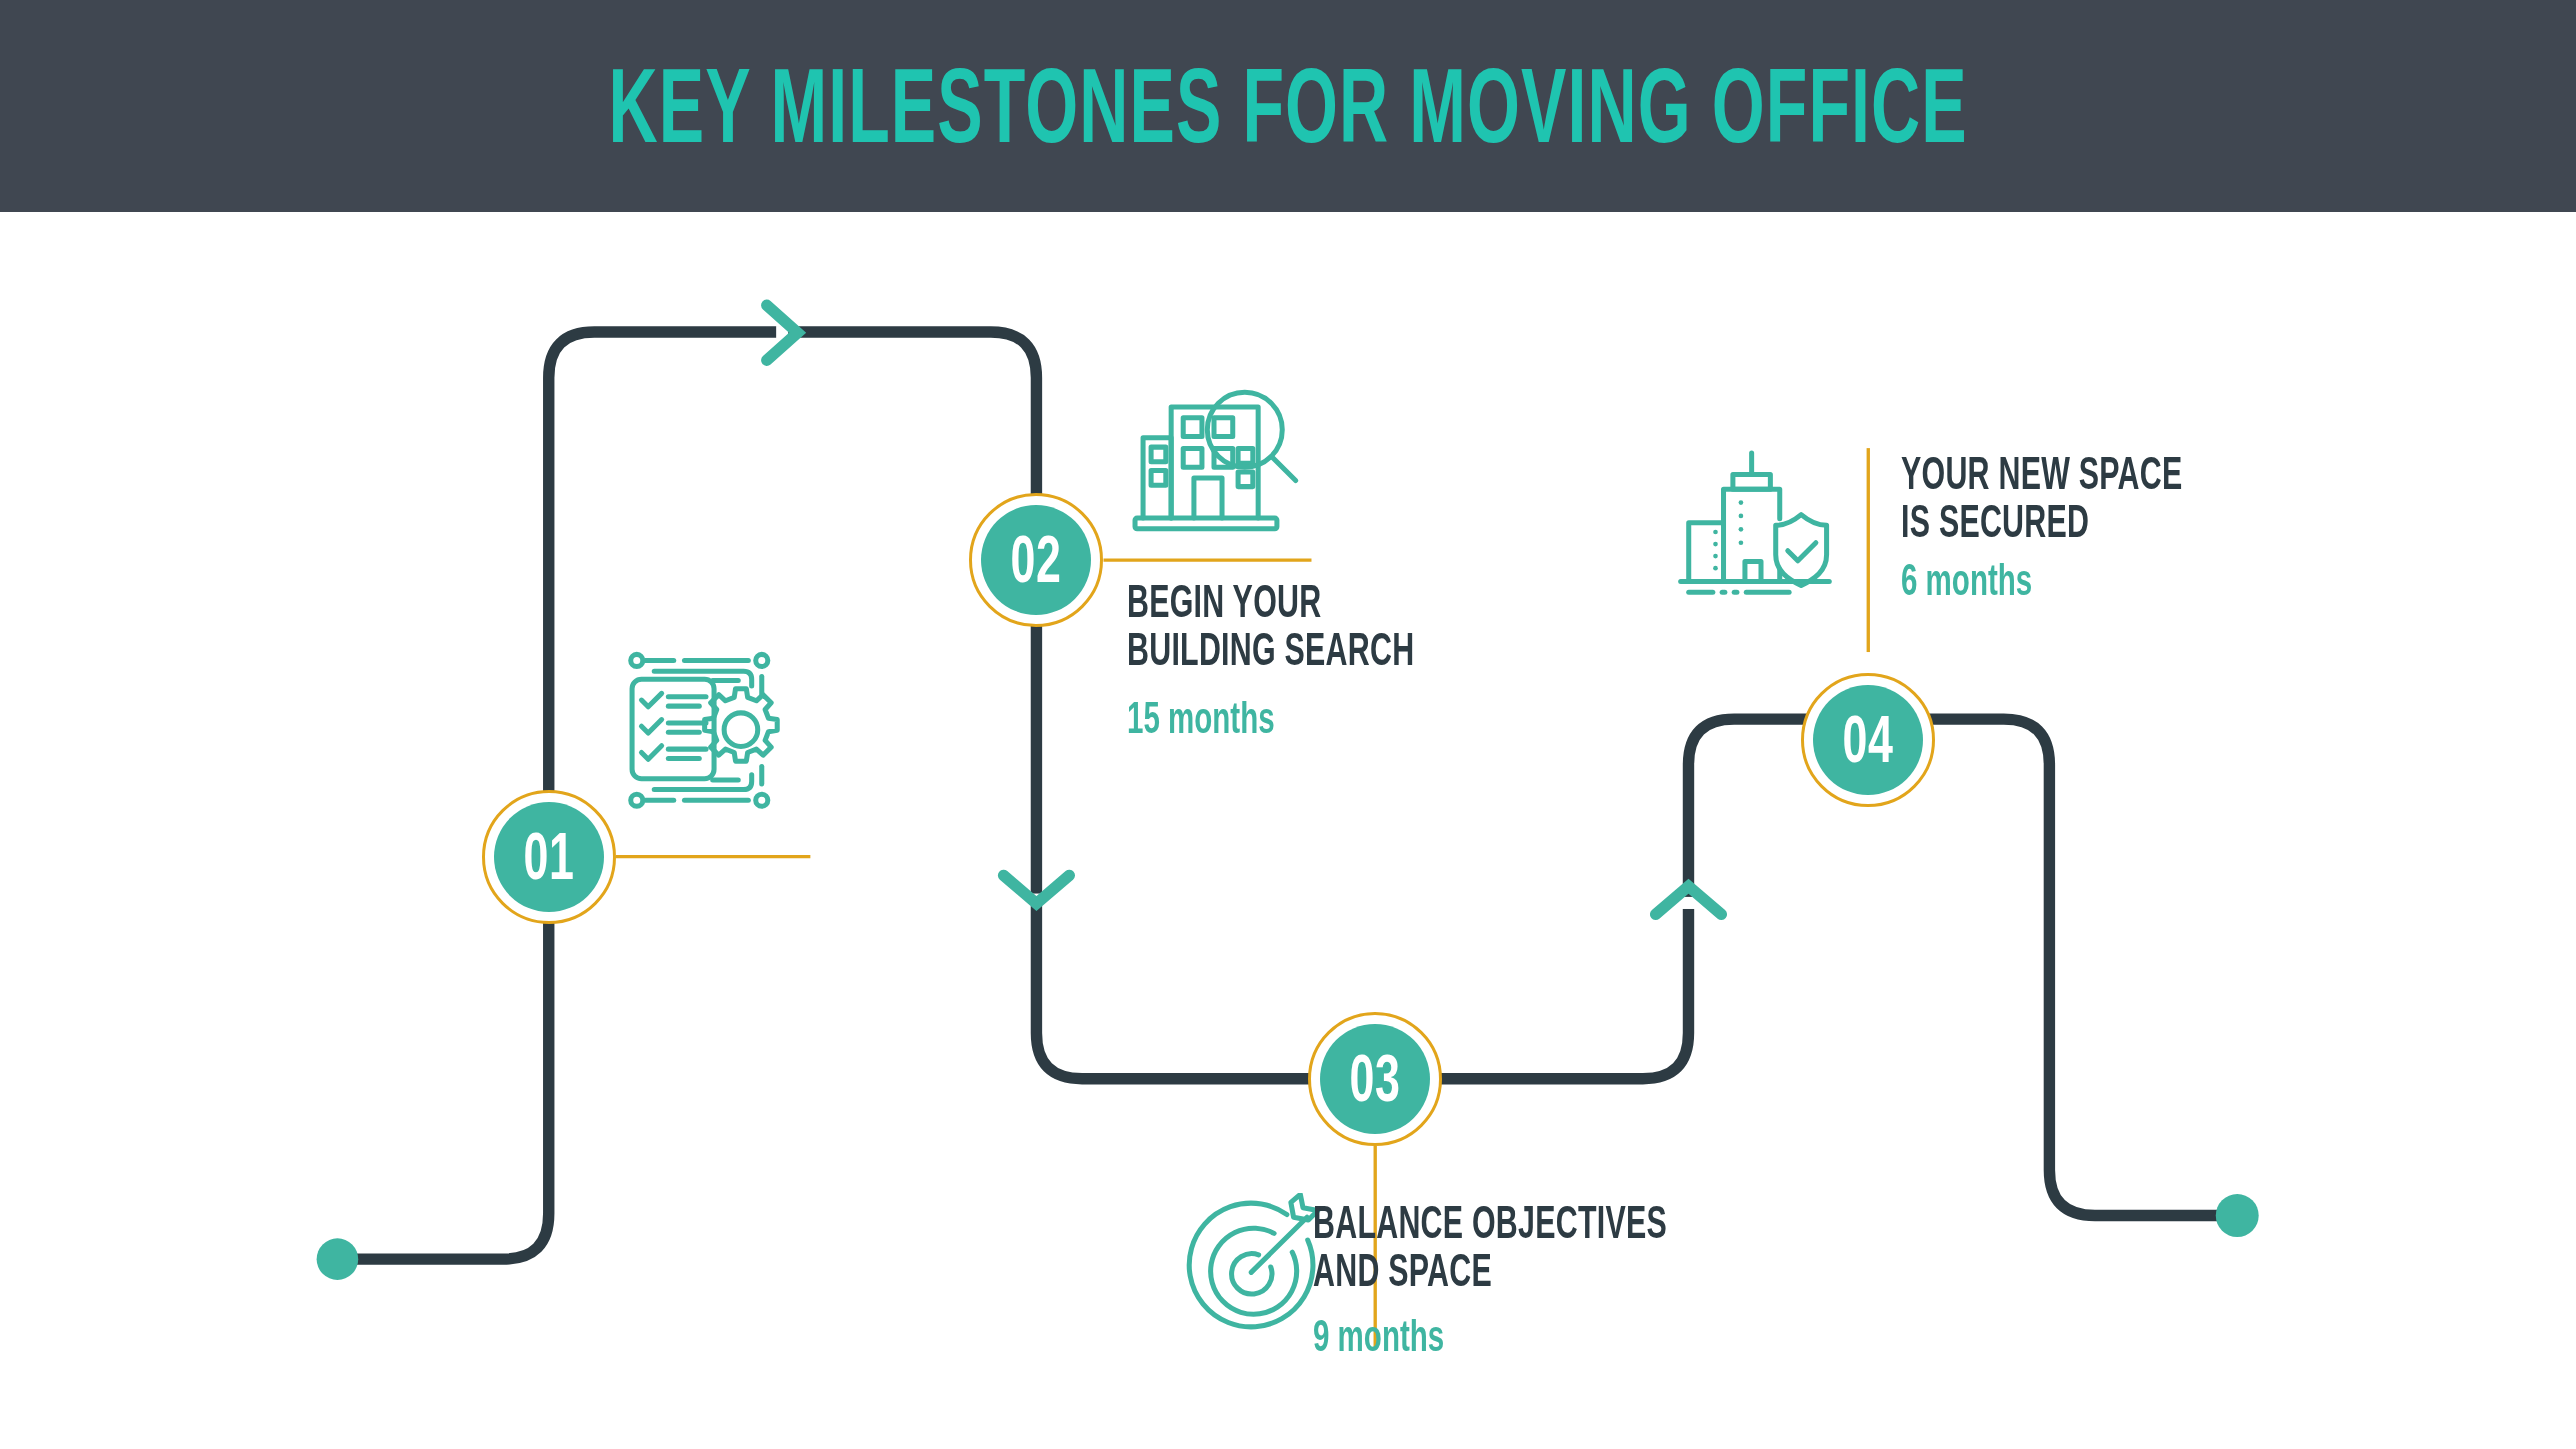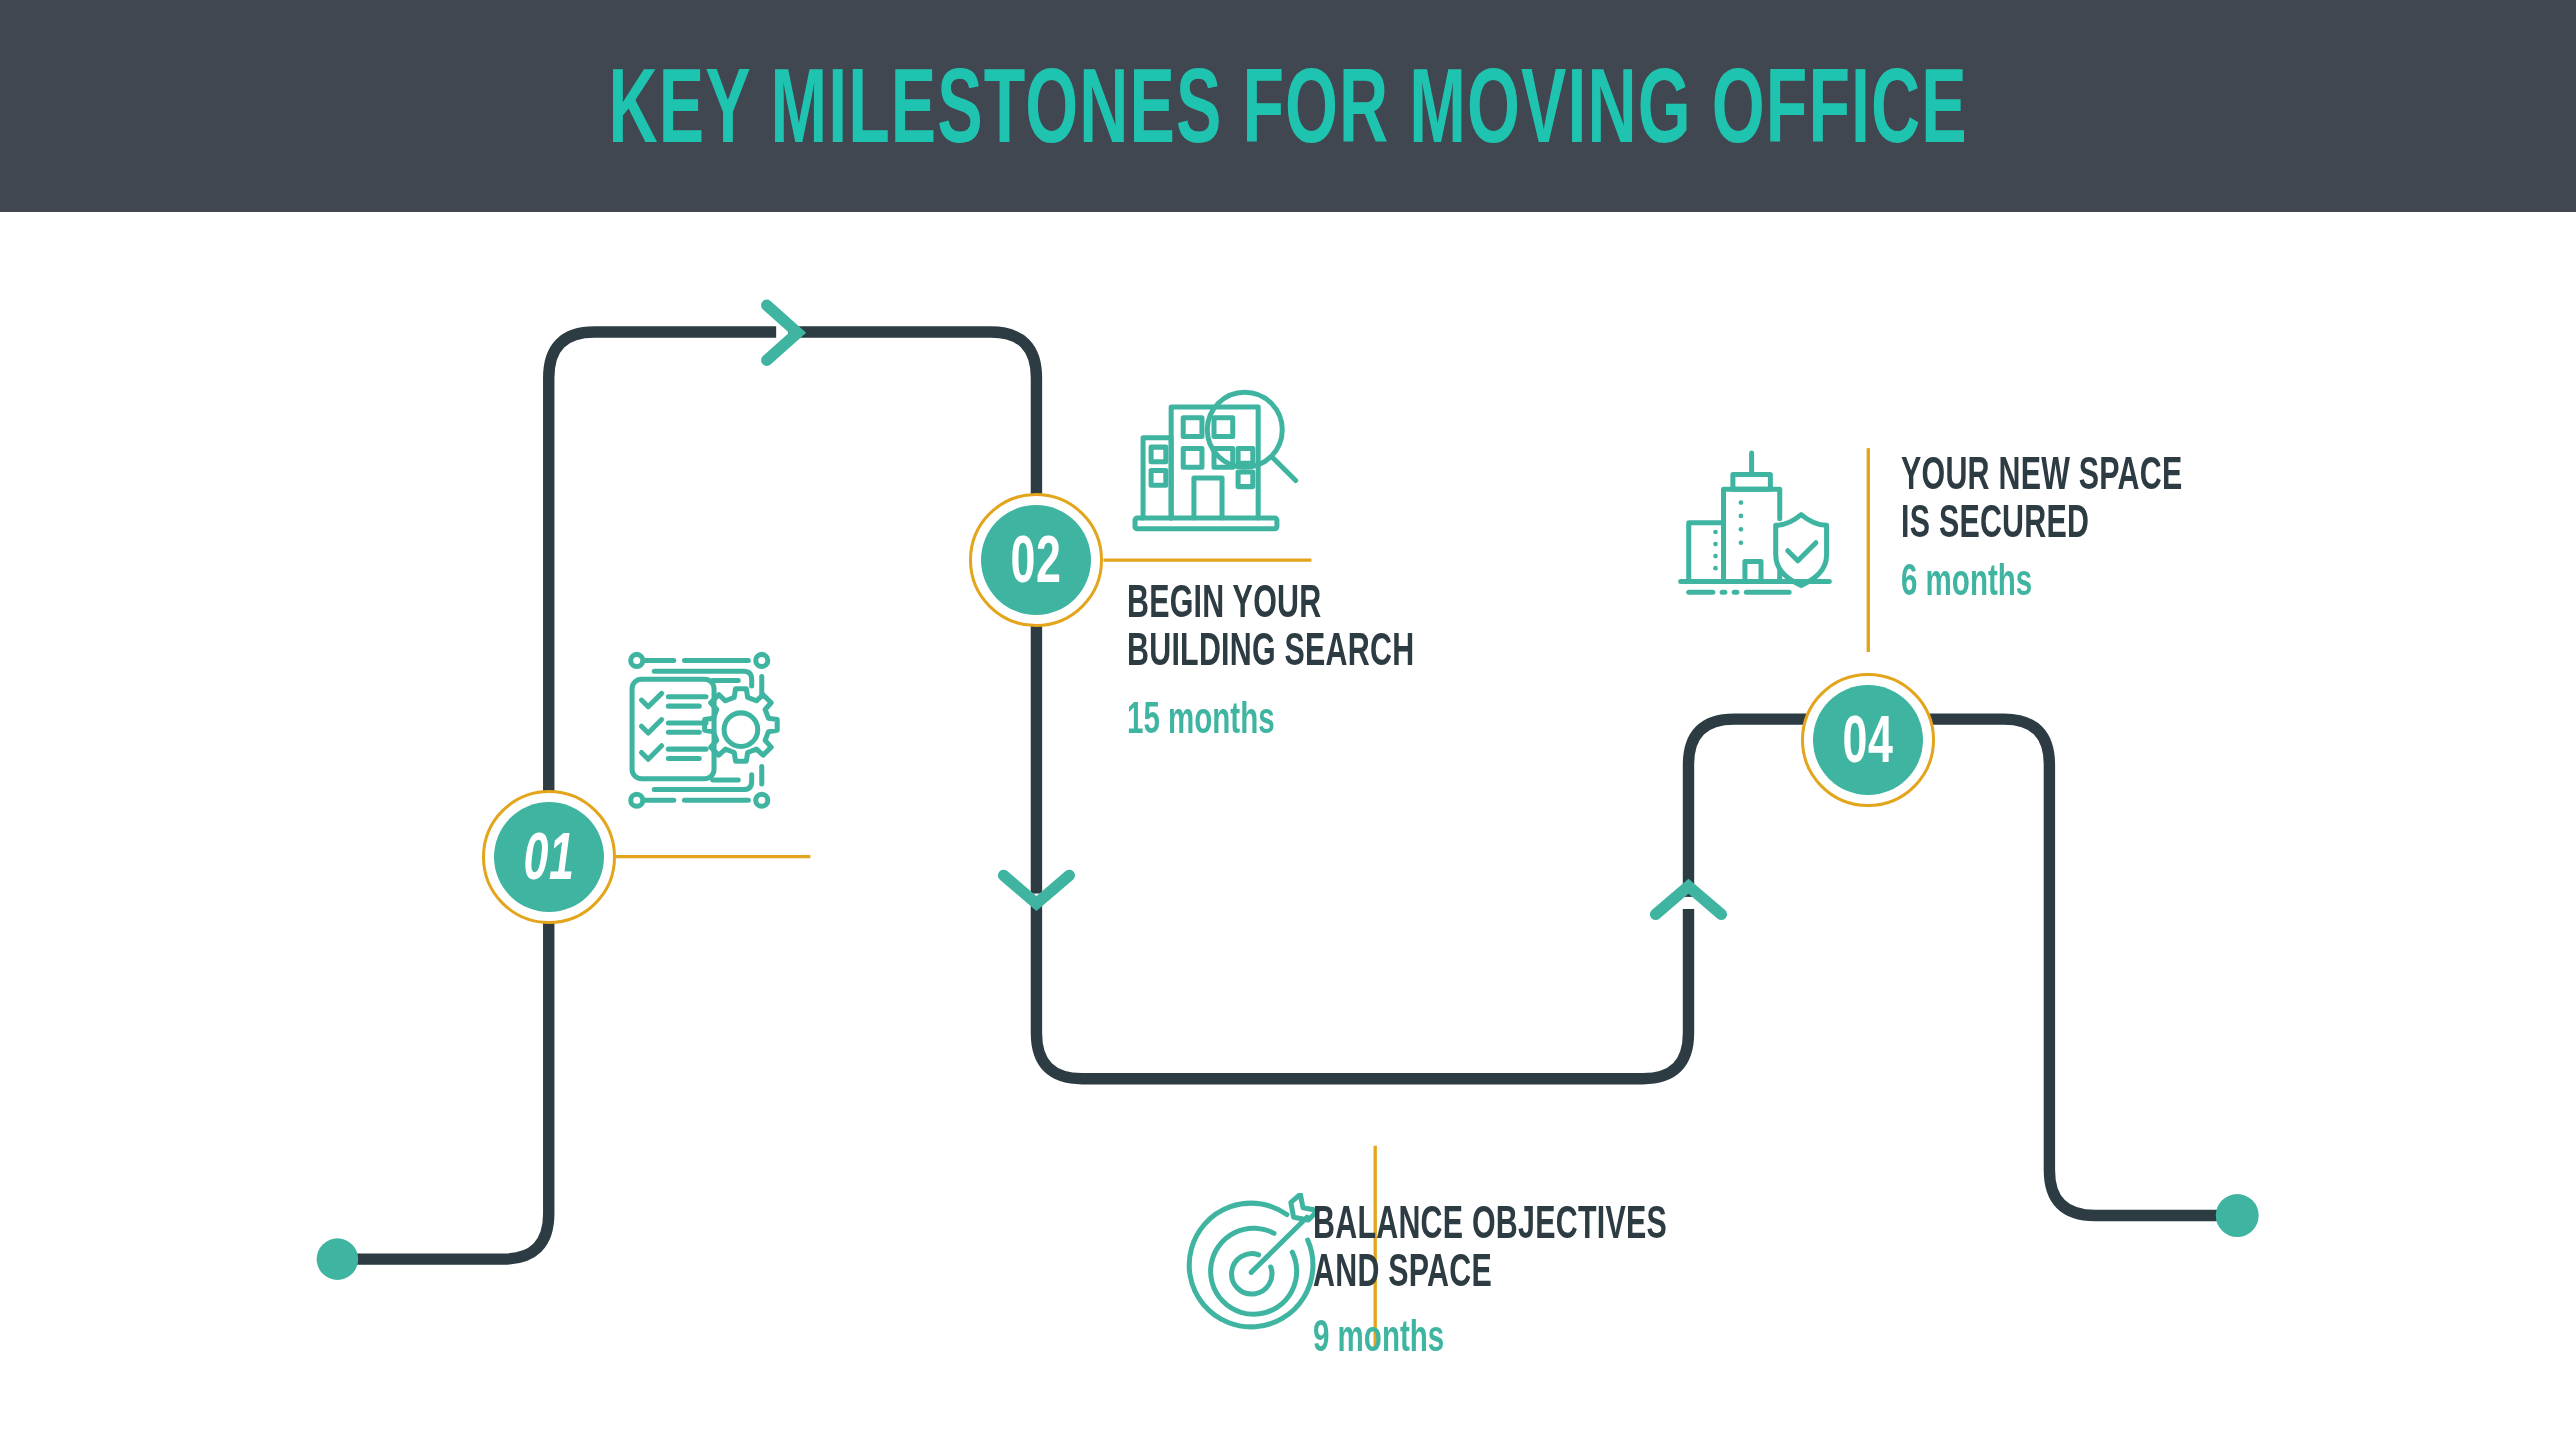--- a/index.html
+++ b/index.html
@@ -235,37 +235,42 @@
         <line x1="72" y1="218" x2="76" y2="218"></line>
         <line x1="90" y1="218" x2="94" y2="218"></line>
         <line x1="108" y1="218" x2="172" y2="218"></line>
 
         <path d="M190,102 C178,112 164,118 152,118 L152,162 C152,186 170,198 190,208 C210,198 228,186 228,162 L228,118 C216,118 202,112 190,102 Z"></path>
         <polyline points="170,156 185,171 212,144"></polyline>
       </g>
     </svg>
   </div>
 
-  <div class="node" style="left:549px; top:857px;font-style:italic;">
+  <div class="node" style="left:549px; top:857px;">
     <div class="ring"></div>
     <div class="disc"></div>
     <div class="num">01</div>
   </div>
 
   <div class="node" style="left:1036px; top:560px;">
     <div class="ring"></div>
     <div class="disc"></div>
     <div class="num">02</div>
   </div>
   <div class="mtext" style="left:1127px; top:576px;">
     <div class="mtitle">BEGIN YOUR</div>
     <div class="mtitle" style="margin-top:5.4px;">BUILDING SEARCH</div>
     <div class="mdur" style="margin-top:29.5px;">15 months</div>
   </div>
 
+  <div class="node" style="left:1375px; top:1079px;">
+    <div class="ring"></div>
+    <div class="disc"></div>
+    <div class="num">03</div>
+  </div>
   <div class="mtext" style="left:1313px; top:1197px;">
     <div class="mtitle">BALANCE OBJECTIVES</div>
     <div class="mtitle" style="margin-top:5.4px;">AND SPACE</div>
     <div class="mdur" style="margin-top:27px;">9 months</div>
   </div>
 
   <div class="node" style="left:1868px; top:740px;">
     <div class="ring"></div>
     <div class="disc"></div>
     <div class="num">04</div>

